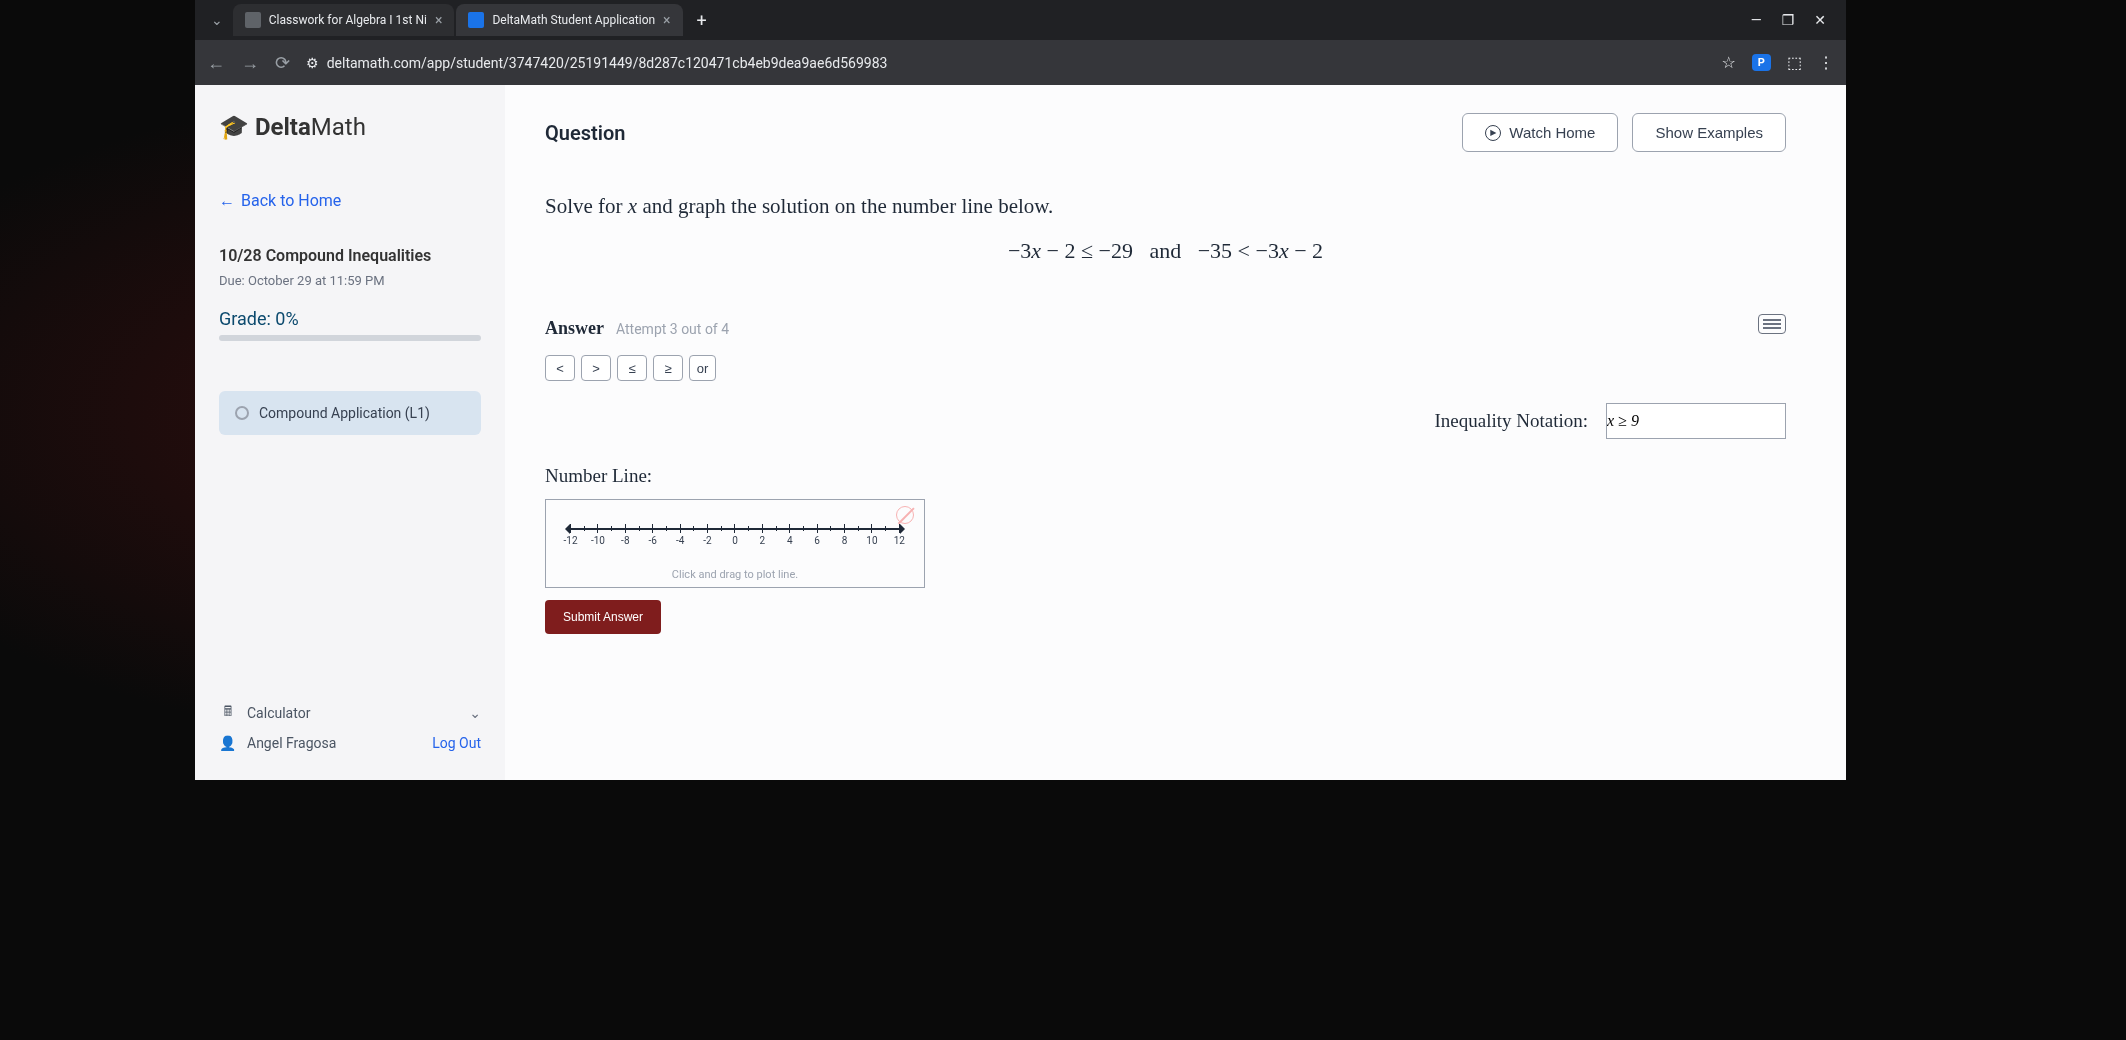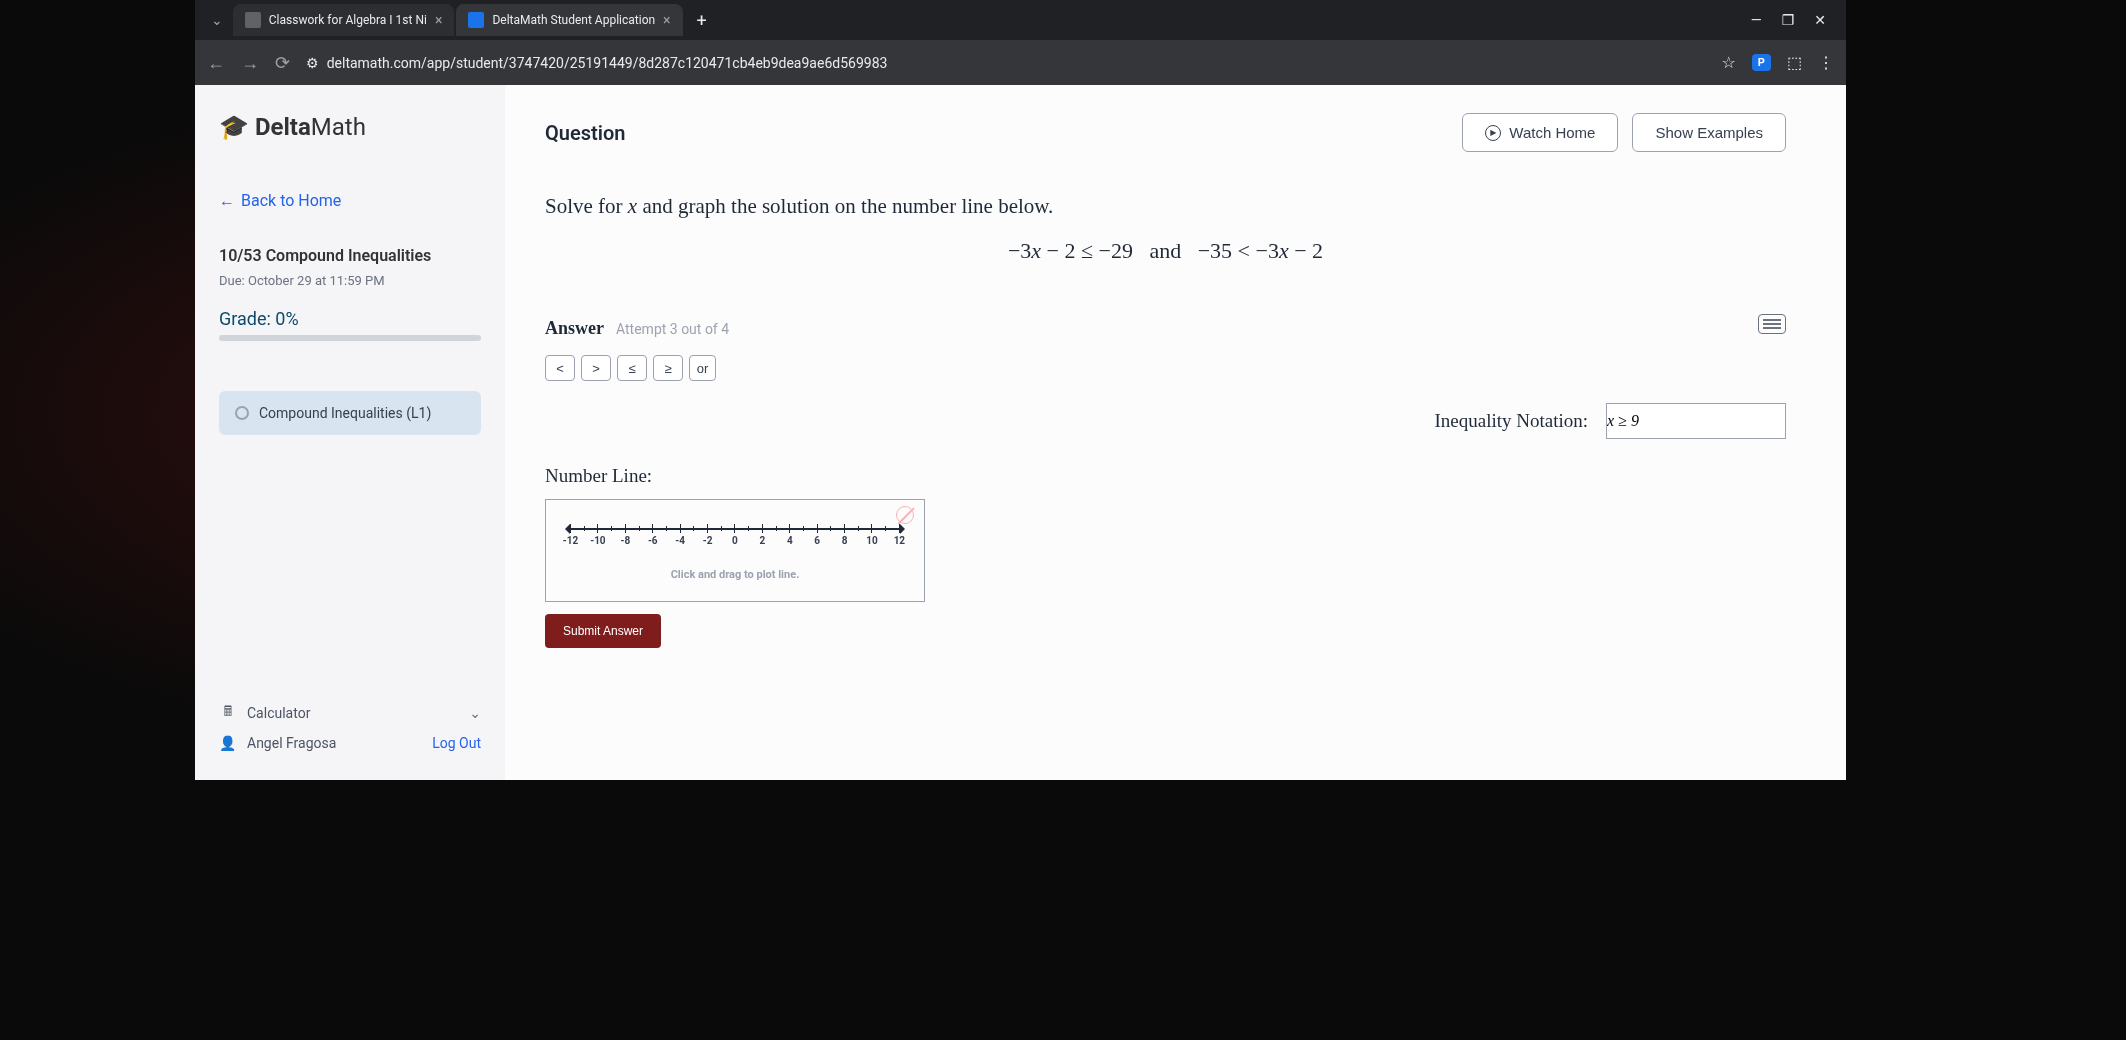--- a/index.html
+++ b/index.html
@@ -165,25 +165,24 @@
       padding: 8px 0;
       width: 180px;
       font-size: 16px;
       font-family: Georgia, serif;
       font-style: italic;
     }
     
     .nl-label { font-family: Georgia, serif; font-size: 19px; color: #1f2937; margin-bottom: 12px; }
     .numberline-box {
       border: 1px solid #9ca3af;
-      padding: 20px 14px 20px;
+      padding: 20px 14px 6px;
       width: 380px;
       margin-bottom: 12px;
       position: relative;
-      font-weight: bold;
     }
     .numberline {
       position: relative;
       height: 30px;
     }
     .nl-line { position: absolute; top: 8px; left: 6px; right: 6px; height: 1.5px; background: #1f2937; }
     .nl-line::before { content: ''; position: absolute; left: -6px; top: -4px; border: 5px solid transparent; border-right-color: #1f2937; }
     .nl-line::after { content: ''; position: absolute; right: -6px; top: -4px; border: 5px solid transparent; border-left-color: #1f2937; }
     .nl-ticks { position: absolute; top: 4px; left: 10px; right: 10px; display: flex; justify-content: space-between; }
     .nl-tick { width: 1px; height: 9px; background: #1f2937; position: relative; }
@@ -253,27 +252,27 @@
 <div class="page">
   <div class="sidebar">
     <div class="logo">
       <span class="logo-icon">🎓</span>
       <span class="logo-text"><b>Delta</b><span>Math</span></span>
     </div>
     <div class="back-link">
       <span>←</span>
       <span>Back to Home</span>
     </div>
-    <div class="assignment-title">10/53 Compound Inequalities</div>
+    <div class="assignment-title">10/28 Compound Inequalities</div>
     <div class="due-text"><span>Due: </span><span>October 29 at 11:59 PM</span></div>
     <div class="grade-row">Grade: 0%</div>
     <div class="progress-bar"></div>
     <div class="topic-item">
       <span class="topic-dot"></span>
-      <span>Compound Inequalities (L1)</span>
+      <span>Compound Application (L1)</span>
     </div>
     <div class="sidebar-bottom">
       <div class="sb-row split">
         <span style="display:flex;gap:10px;align-items:center">
           <span class="sb-icon">🖩</span>
           <span>Calculator</span>
         </span>
         <span class="chevron-down">⌄</span>
       </div>
       <div class="sb-row split">

